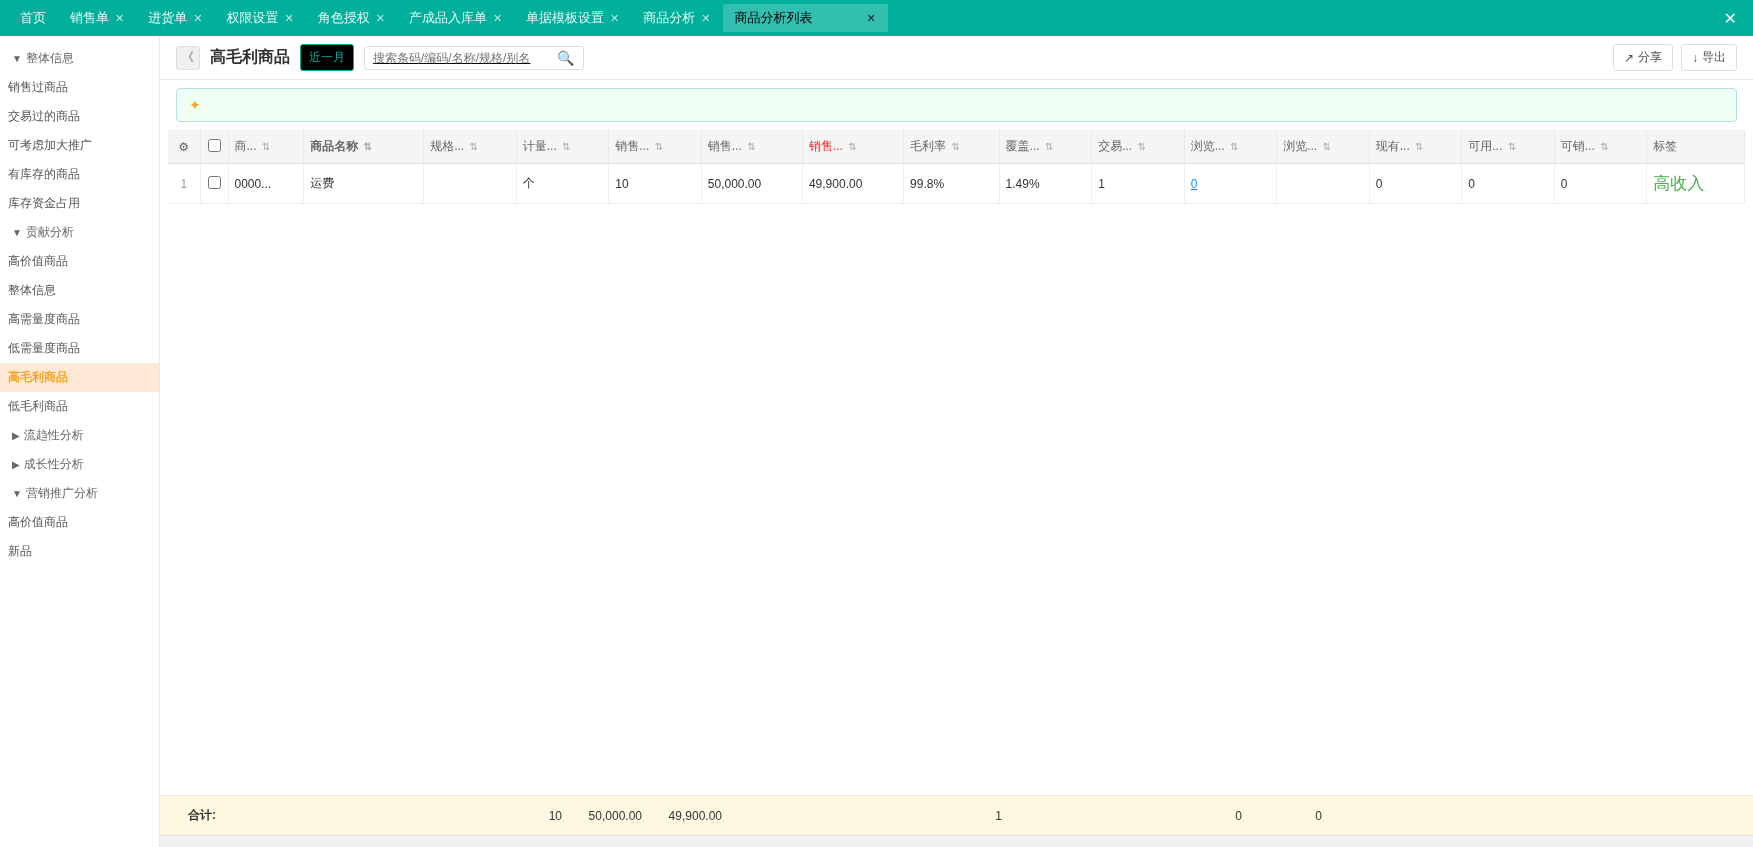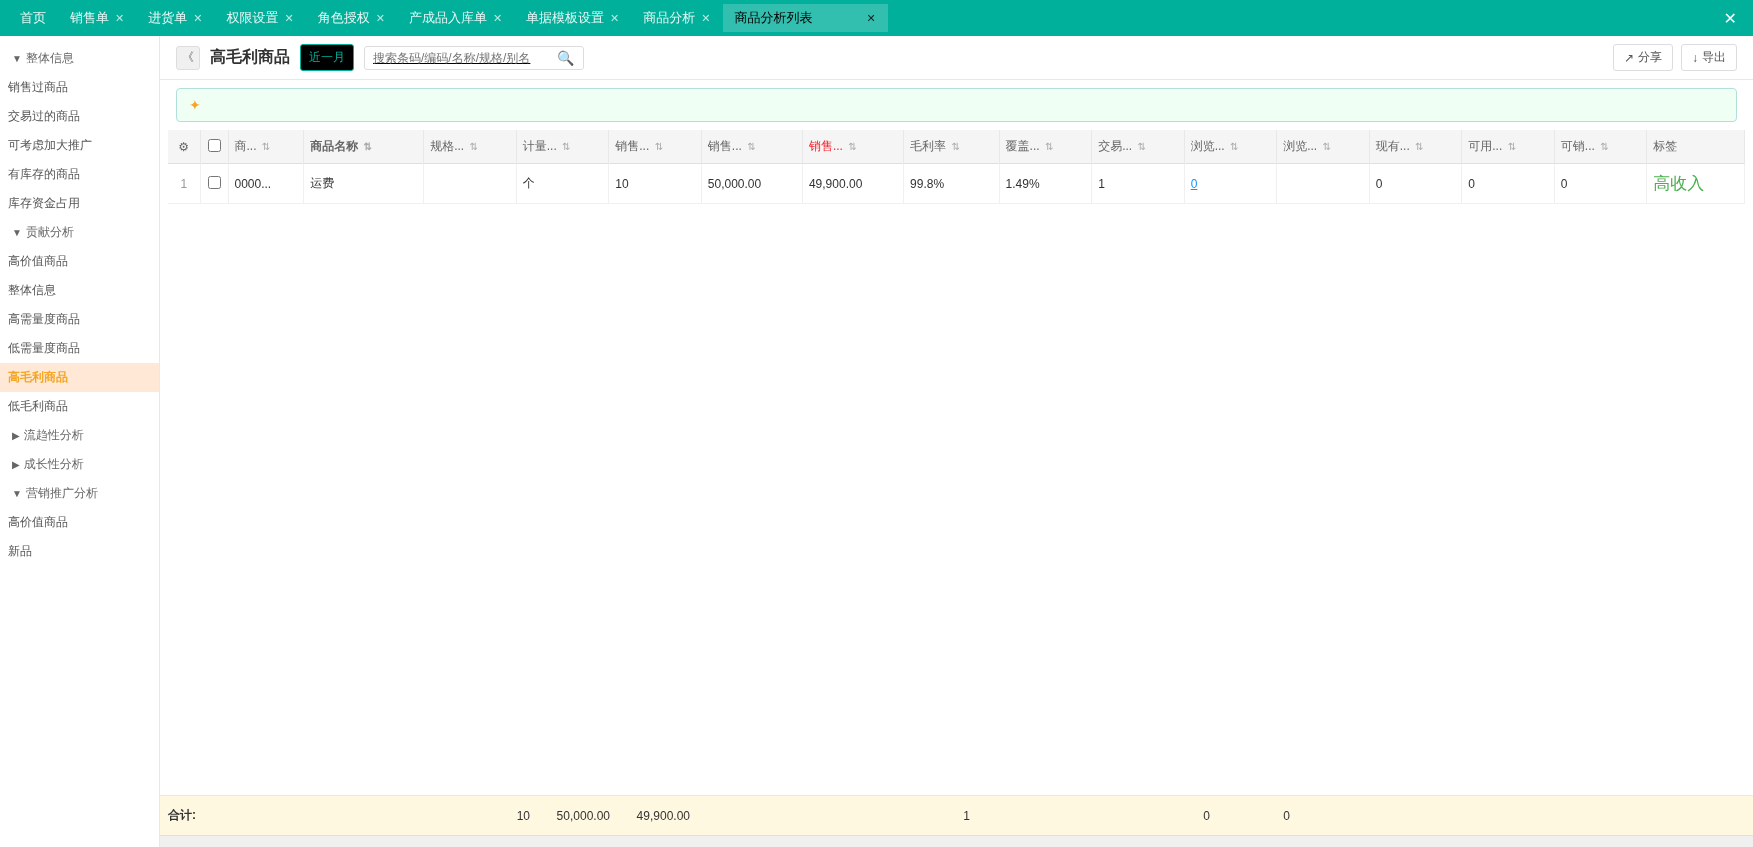--- a/index.html
+++ b/index.html
@@ -186,24 +186,24 @@
     }
     .tag-high { color: #4caf50; font-size: 17px; }
     .link-val { color: #1890ff; cursor: pointer; text-decoration: underline; }
 
     
     .footer-total {
       background: #fff8e1;
       border-top: 1px solid #e8e8e8;
       display: flex;
       align-items: center;
-      padding: 8px 8px;
+      padding: 8px 28px;
       font-size: 12px;
       color: #333;
-      gap: 40px;
+      gap: 52px;
       height: 40px;
     }
     .footer-label { font-weight: bold; }
     .footer-vals {
       display: flex;
       gap: 0;
       flex: 1;
     }
     .footer-cell {
       min-width: 80px;

